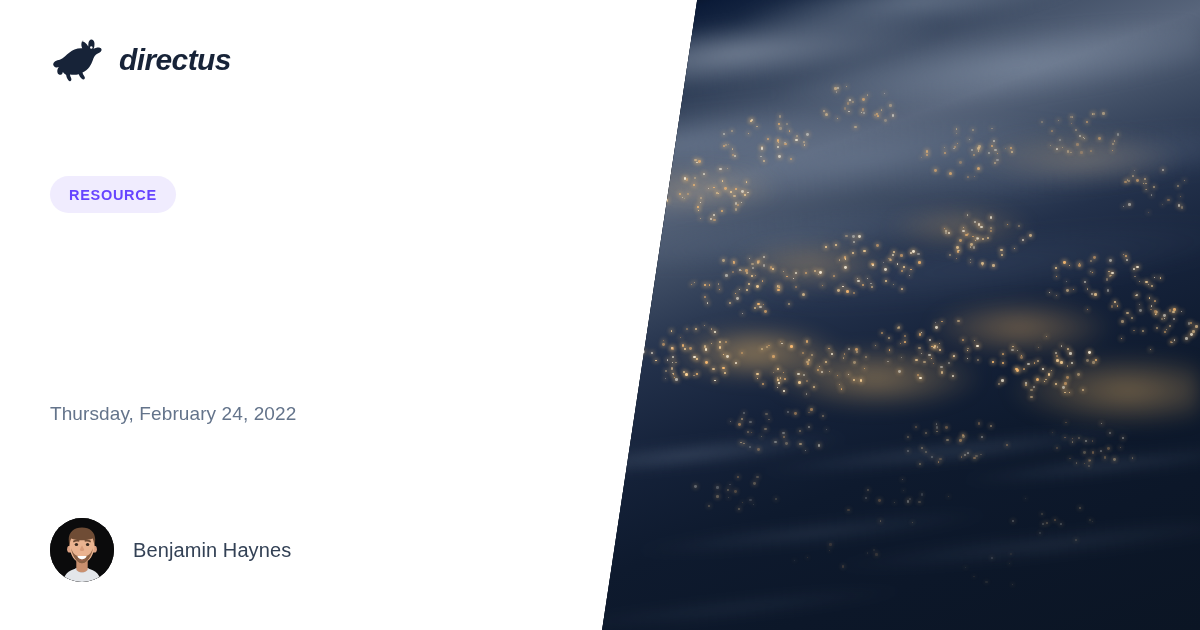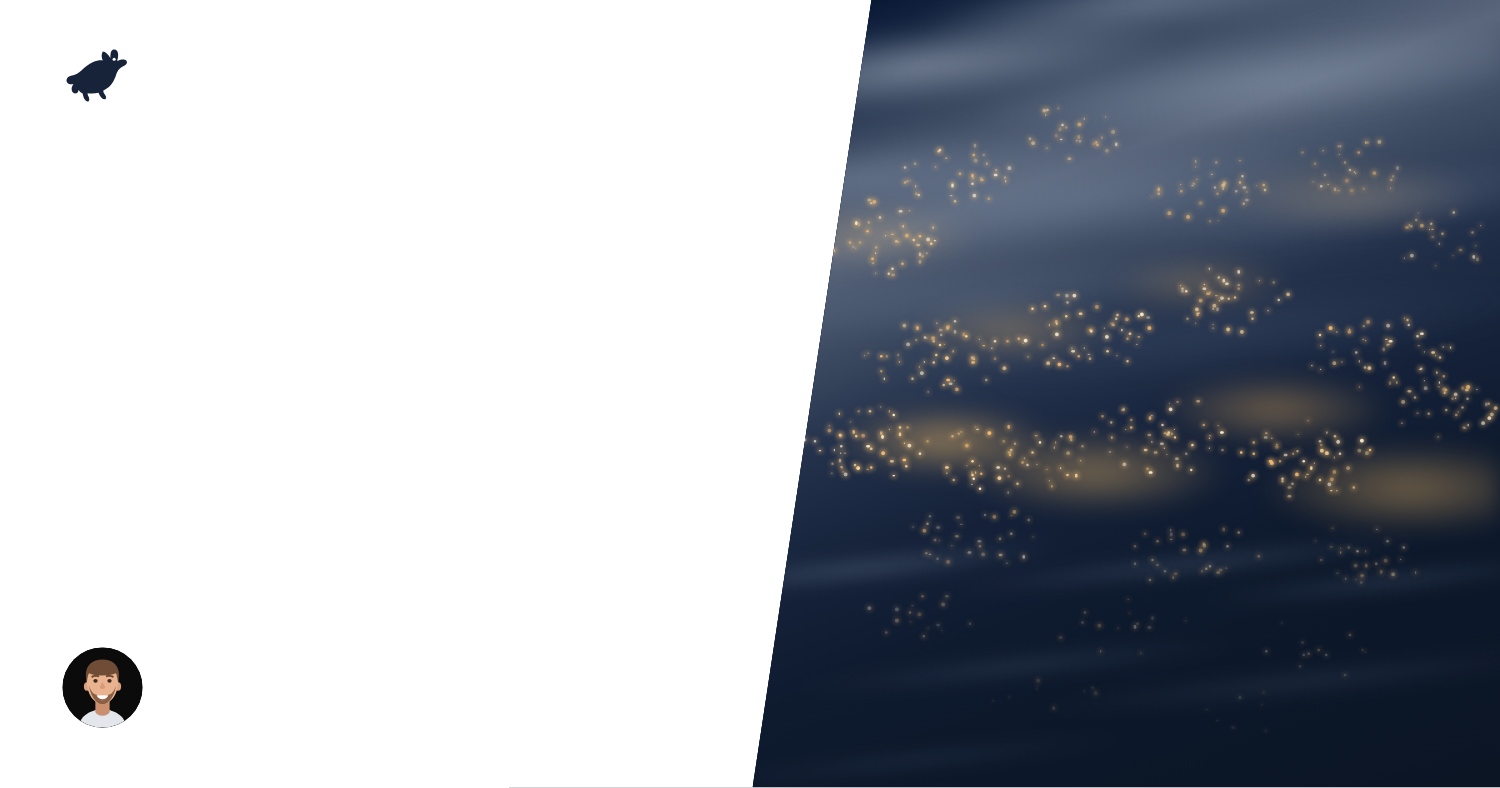--- a/index.html
+++ b/index.html
@@ -987,24 +987,27 @@
     </div>
   </div>
 
   <div class="content">
 
     <div class="brand">
       <svg class="brand-mark" viewBox="0 0 56 44" aria-hidden="true">
         <path fill="#172338" d="M33.8 2.1c-1.5.6-2.2 2-2.4 3.6-.2 1.6.2 3.2.9 4.6-2.6-.2-5.3.2-7.8 1.2-3.6 1.5-6.5 4.2-9.4 6.8-1.6 1.4-3.3 2.8-5.3 3.5-1.5.5-3.2.6-4.6 1.4-1.2.7-2.1 2-2 3.4.1 1.2 1 2.2 2.1 2.6 1.1.4 2.4.3 3.5-.1-.9 1.2-1.5 2.6-1.5 4.1 0 1.1.4 2.3 1.3 3 .9.7 2.3.8 3.2 0 .7-.6 1-1.6 1-2.5.8 1.3 1.9 2.4 3.3 3 .3 2 1 4 2.3 5.6.4.5 1 1 1.7.9.8-.1 1.3-.9 1.3-1.7 0-.8-.3-1.5-.6-2.2-.4-.9-.8-1.8-.8-2.8 2.9.5 5.9.4 8.8-.3.6 1.7 1.6 3.3 3 4.5.5.4 1.1.8 1.8.7.8-.1 1.4-.9 1.3-1.7-.1-.7-.5-1.3-.9-1.9-.7-1-1.3-2.1-1.5-3.3 2.7-1.2 5.1-3.1 6.9-5.5 1.4-1.9 2.4-4.1 3.2-6.3.6-1.6 1.1-3.3 2.1-4.7.8-1.1 1.9-2 3.1-2.6 1-.5 2.1-.9 2.9-1.7.7-.7 1.1-1.8.7-2.7-.4-.9-1.4-1.3-2.3-1.4-1.9-.2-3.8.4-5.5 1.3.6-1.6 1-3.3.9-5 0-1.2-.3-2.5-1.1-3.4-.8-.9-2.2-1.2-3.2-.6-1 .6-1.5 1.8-1.7 2.9-.2 1.2-.2 2.4-.2 3.6-.9-1.5-2-2.9-3.4-4-.8-.6-1.8-1.1-2.8-.9-.2 0-.3.1-.5.1z"></path>
         <circle fill="#ffffff" cx="41.3" cy="9.4" r="1.25"></circle>
       </svg>
+      <span class="brand-name">directus</span>
     </div>
 
-
-
+    <div class="badge">RESOURCE</div>
+
+
+    <div class="date">Thursday, February 24, 2022</div>
 
     <div class="author">
       <div class="avatar">
         <svg viewBox="0 0 64 64" aria-hidden="true">
           <rect x="0" y="0" width="64" height="64" fill="#0b0b0c"></rect>
 
           <path fill="#e3e6ea" d="M13 64c1-9 7.5-13.6 19-14.6 11.5 1 18 5.6 19 14.6z"></path>
           <path fill="#cfd4da" d="M25 50.5c2.3 3 4.6 4.4 7 4.4s4.7-1.4 7-4.4c-2.2-.9-4.5-1.3-7-1.3s-4.8.4-7 1.3z"></path>
 
           <path fill="#c98f6e" d="M26.3 41.5h11.4v9.2c0 2.2-2.6 3.6-5.7 3.6s-5.7-1.4-5.7-3.6z"></path>
@@ -1024,16 +1027,17 @@
 
           <ellipse cx="26.4" cy="26.6" rx="1.7" ry="1.5" fill="#3a2a20"></ellipse>
           <ellipse cx="37.6" cy="26.6" rx="1.7" ry="1.5" fill="#3a2a20"></ellipse>
 
           <path fill="#6f4c35" d="M22.9 23c1.9-1.4 4.3-1.6 6.6-.7l-.4 1.5c-1.9-.7-3.9-.5-5.5.6z"></path>
           <path fill="#6f4c35" d="M41.1 23c-1.9-1.4-4.3-1.6-6.6-.7l.4 1.5c1.9-.7 3.9-.5 5.5.6z"></path>
 
           <path fill="#6f4c35" d="M32 9.6c7.9 0 13.2 4.7 13.2 12 0 2.3-.3 4.3-.8 6-.5-3.2-1-5.6-1.6-7.1-3.1 1.2-6.9 1.8-11.3 1.8-4.1 0-7.6-.6-10.4-1.8-.7 1.6-1.2 4-1.6 7.1-.5-1.7-.8-3.7-.8-6 0-7.3 5.4-12 13.3-12z"></path>
         </svg>
       </div>
+      <span class="author-name">Benjamin Haynes</span>
     </div>
 
   </div>
 </div>
 
 </body></html>

